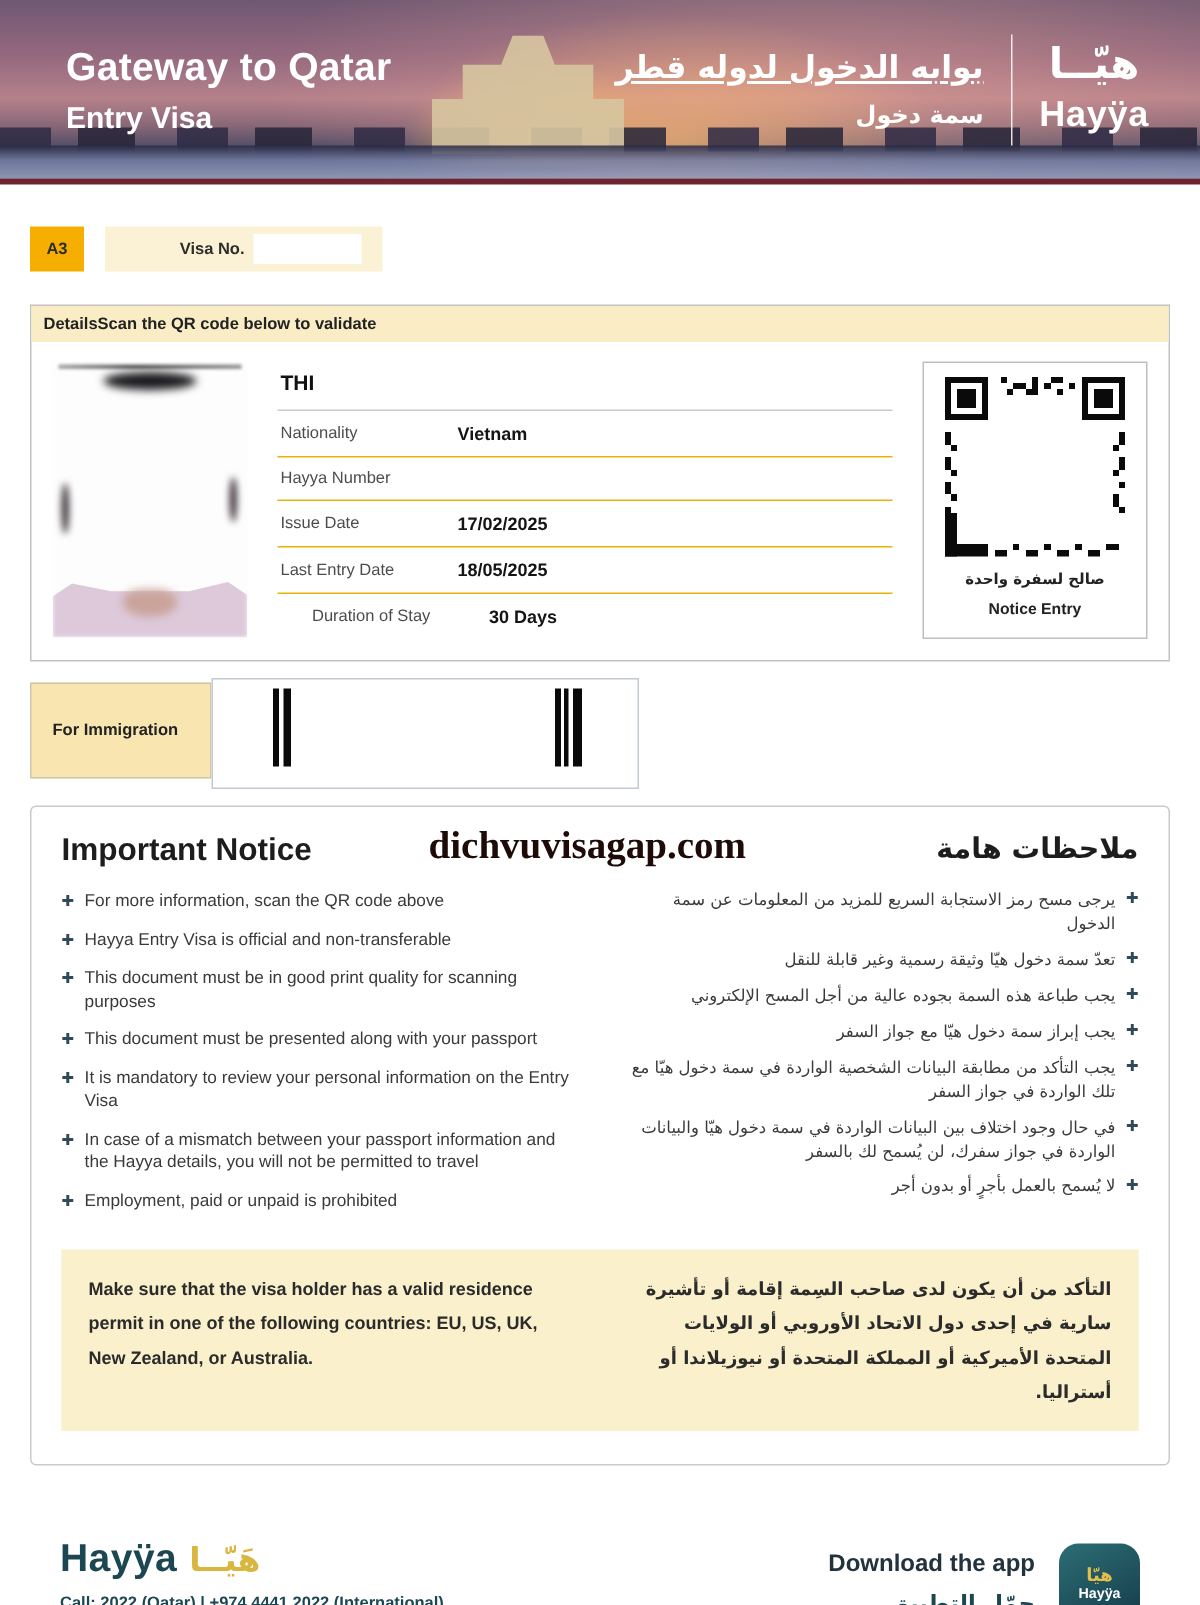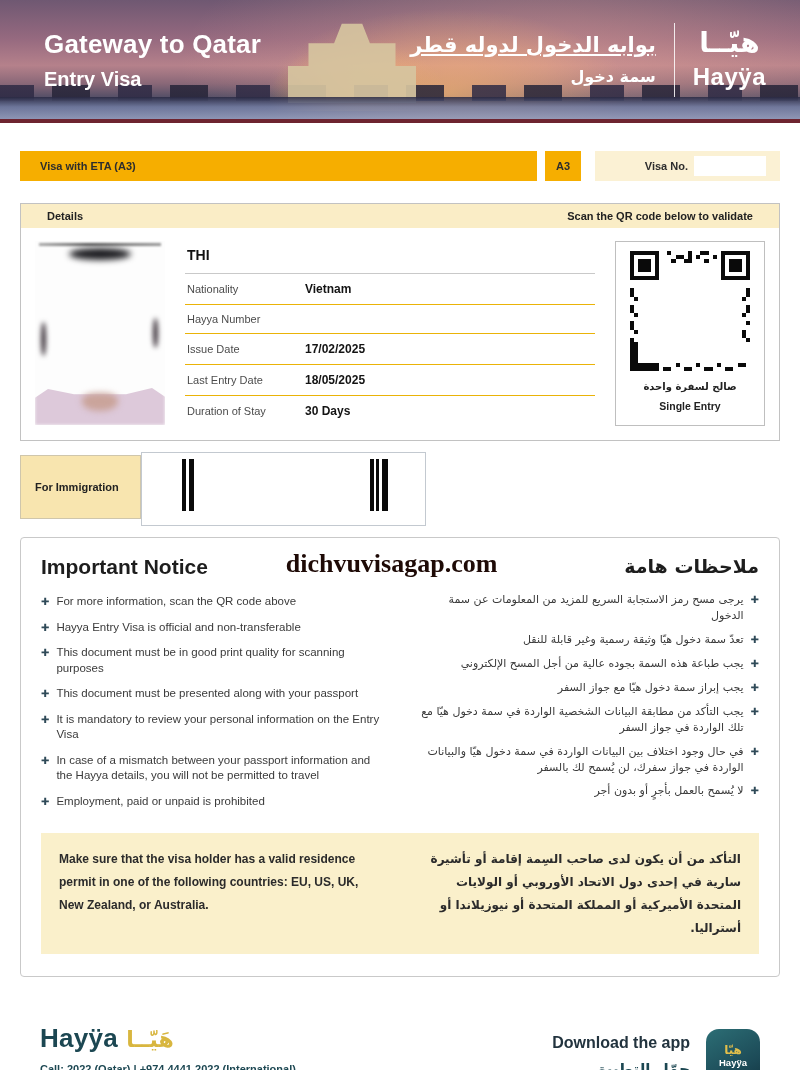--- a/index.html
+++ b/index.html
@@ -40,41 +40,41 @@
   .vb-main { flex:1; background:#f6ae00; display:flex; align-items:center; padding-left:20px;
     font-size:11px; font-weight:bold; color:#2d2d2d; }
   .vb-code { width:36px; background:#f6ae00; display:flex; align-items:center; justify-content:center;
     font-size:11px; font-weight:bold; color:#2d2d2d; margin-right:6px; }
   .vb-no { width:185px; background:#fbf1d4; display:flex; align-items:center; justify-content:flex-end;
     padding-right:14px; font-size:11px; font-weight:bold; color:#2d2d2d; gap:6px; }
   .vb-redact { width:72px; height:20px; background:#fff; }
 
   
   .card { margin:22px 20px 0; border:1px solid #c2c2c2; background:#fff; }
-  .card-hd { background:#faedc6; padding:6px 26px; display:flex; justify-content:space-between;
+  .card-hd { background:#faedc6; padding:6px 8px; display:flex; justify-content:flex-start;
     font-size:11px; font-weight:bold; color:#222; }
   .det-body { display:flex; padding:13px 14px 14px; gap:20px; }
   .photo { width:130px; height:184px; position:relative; background:#fdfdfd; overflow:hidden; flex:none; }
   .photo .topline { position:absolute; top:2px; left:4px; right:4px; height:3px;
     background:linear-gradient(90deg,#aaa,#666 40%,#999); filter:blur(1px); }
   .photo .hair { position:absolute; top:7px; left:26%; width:48%; height:12px; background:#1c1c20;
     border-radius:50%; filter:blur(3px); }
   .photo .earL { position:absolute; top:44%; left:6px; width:5px; height:34px; background:#3a3038;
     border-radius:50%; filter:blur(2.5px); }
   .photo .earR { position:absolute; top:42%; right:7px; width:5px; height:30px; background:#3a3038;
     border-radius:50%; filter:blur(2.5px); }
   .photo .shoulders { position:absolute; bottom:0; left:0; right:0; height:44px; background:#ddc9da;
     clip-path:polygon(0 100%,0 38%,10% 18%,30% 30%,70% 30%,90% 16%,100% 36%,100% 100%); filter:blur(1.5px); }
   .photo .neck { position:absolute; bottom:14px; left:36%; width:28%; height:18px; background:#caa49b;
     border-radius:40% 40% 50% 50%; filter:blur(3px); }
   .fields { flex:1; padding-top:2px; }
   .name-row { font-size:14px; font-weight:bold; color:#111; padding:4px 0 10px 2px;
     border-bottom:1px solid #c9c9c9; }
   .frow { display:flex; align-items:center; padding:8px 0 8px 2px; border-bottom:1px solid #eab308; min-height:29px; }
-  .frow:last-child { border-bottom:none; }
+  .frow:last-child { border-bottom:none;margin-left:21px; }
   .frow .lab { width:118px; font-size:11px; color:#4c4c4c; flex:none; }
   .frow .val { font-size:12px; font-weight:bold; color:#141414; }
   .qr-panel { width:150px; flex:none; border:1px solid #bfbfbf; padding:9px 8px 8px; text-align:center; }
   .qr-svg { width:120px; height:120px; display:block; margin:0 auto; }
   .qr-ar { font-family:"DejaVu Sans",sans-serif; font-size:10px; font-weight:bold; color:#222; margin-top:10px; }
   .qr-en { font-size:10.5px; font-weight:bold; color:#222; margin-top:8px; }
 
   
   .immi { margin:14px 0 0 20px; width:331px; height:64px; position:relative; }
   .immi-label { position:absolute; left:0; top:0; width:121px; height:64px; background:#f8e5af;
@@ -145,21 +145,20 @@
       <div class="hdr-div"></div>
       <div class="hdr-brand">
         <div class="b-ar" dir="rtl">هيّــا</div>
         <div class="b-en">Hayÿa</div>
       </div>
     </div>
   </div>
 </div>
 
 <div class="visa-bar">
-  <div class="vb-main">Visa with ETA (A3)</div>
   <div class="vb-code">A3</div>
   <div class="vb-no">
     <span>Visa No.</span>
     <span class="vb-redact"></span>
   </div>
 </div>
 
 <div class="card">
   <div class="card-hd">
     <span>Details</span>
@@ -243,21 +242,21 @@
             <rect x="11" y="27" width="1" height="1"></rect>
             <rect x="13" y="28" width="2" height="1"></rect>
           <rect x="16" y="27" width="1" height="1"></rect>
             <rect x="18" y="28" width="2" height="1"></rect>
             <rect x="21" y="27" width="1" height="1"></rect>
           <rect x="23" y="28" width="2" height="1"></rect>
             <rect x="26" y="27" width="2" height="1"></rect>
         </g>
       </svg>
       <div class="qr-ar" dir="rtl">صالح لسفرة واحدة</div>
-      <div class="qr-en">Single Entry</div>
+      <div class="qr-en">Notice Entry</div>
     </div>
   </div>
 </div>
 
 <div class="immi">
   <div class="immi-label">For Immigration</div>
   <div class="immi-bars">
     <div class="bar b1a"></div>
     <div class="bar b1b"></div>
     <div class="bar b2a"></div>

